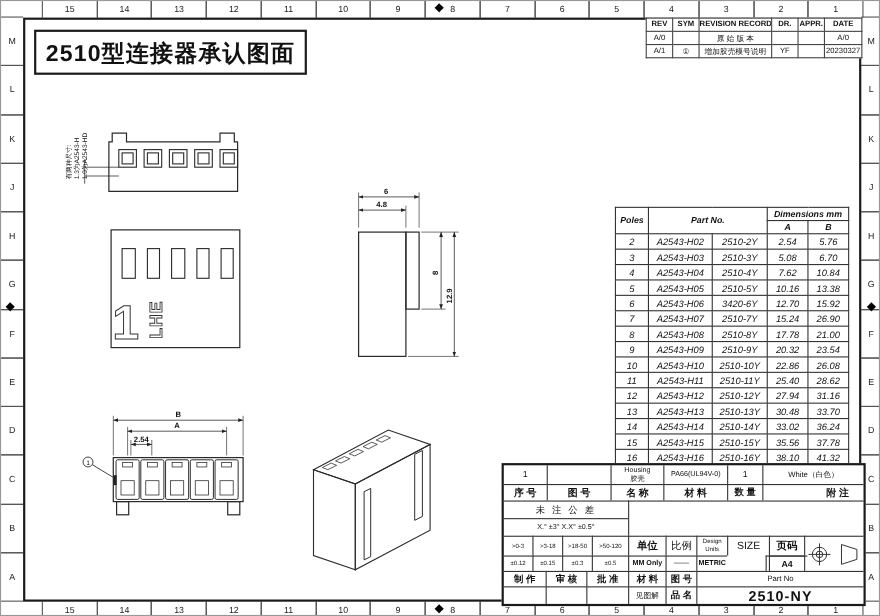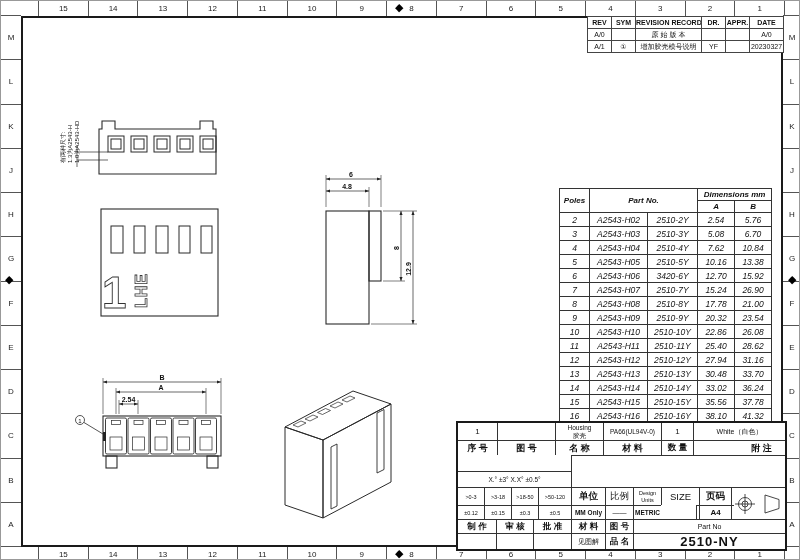--- a/index.html
+++ b/index.html
@@ -112,20 +112,23 @@
       <div class="grow-cell">B</div>
       <div class="grow-cell">A</div>
     </div>
   <div class="diamond" style="left:394px;top:1px;">◆</div>
   <div class="diamond" style="left:394px;top:547px;">◆</div>
   <div class="diamond" style="left:4px;top:273px;">◆</div>
   <div class="diamond" style="left:787px;top:273px;">◆</div>
 
   <div class="frame"></div>
 
+  <div class="title-box">
+    <span>2510型连接器承认图面</span>
+  </div>
 
   <table class="rev">
     <colgroup>
         <col style="width:24px">
         <col style="width:24px">
         <col style="width:66px">
         <col style="width:24px">
         <col style="width:24px">
         <col style="width:34px">
       </colgroup>
@@ -437,20 +440,21 @@
     <div class="tc noT" style="left:203px;top:0;width:32px;height:17px;font-size:8px;">1</div>
     <div class="tc noT" style="left:235px;top:0;width:92px;height:17px;font-size:7px;">White（白色）</div>
 
     <div class="tc noL" style="left:0;top:17px;width:39px;height:15px;font-size:9px;font-weight:bold;">序 号</div>
     <div class="tc" style="left:39px;top:17px;width:58px;height:15px;font-size:9px;font-weight:bold;">图  号</div>
     <div class="tc" style="left:97px;top:17px;width:48px;height:15px;font-size:9px;font-weight:bold;">名 称</div>
     <div class="tc" style="left:145px;top:17px;width:58px;height:15px;font-size:9px;font-weight:bold;">材 料</div>
     <div class="tc" style="left:203px;top:17px;width:32px;height:15px;font-size:8.5px;font-weight:bold;">数 量</div>
     <div class="tc" style="left:235px;top:17px;width:92px;height:15px;font-size:9px;font-weight:bold;padding-left:44px;">附 注</div>
 
+    <div class="tc noL" style="left:0;top:32px;width:113px;height:16px;font-size:8.5px;letter-spacing:2px;">未 注 公 差</div>
     <div class="tc" style="left:113px;top:32px;width:214px;height:32px;"></div>
     <div class="tc noL" style="left:0;top:48px;width:113px;height:16px;font-size:6.5px;">X.° ±3°  X.X° ±0.5°</div>
 
     <div class="tc noL" style="left:0;top:64px;width:26px;height:18px;font-size:5.5px;">&gt;0-3</div>
     <div class="tc" style="left:26px;top:64px;width:27px;height:18px;font-size:5.5px;">&gt;3-18</div>
     <div class="tc" style="left:53px;top:64px;width:27px;height:18px;font-size:5.5px;">&gt;18-50</div>
     <div class="tc" style="left:80px;top:64px;width:33px;height:18px;font-size:5.5px;">&gt;50-120</div>
     <div class="tc" style="left:113px;top:64px;width:34px;height:18px;font-size:9.5px;font-weight:bold;">单位</div>
     <div class="tc" style="left:147px;top:64px;width:28px;height:18px;font-size:9.5px;font-weight:normal;">比例</div>
     <div class="tc" style="left:175px;top:64px;width:28px;height:18px;">

